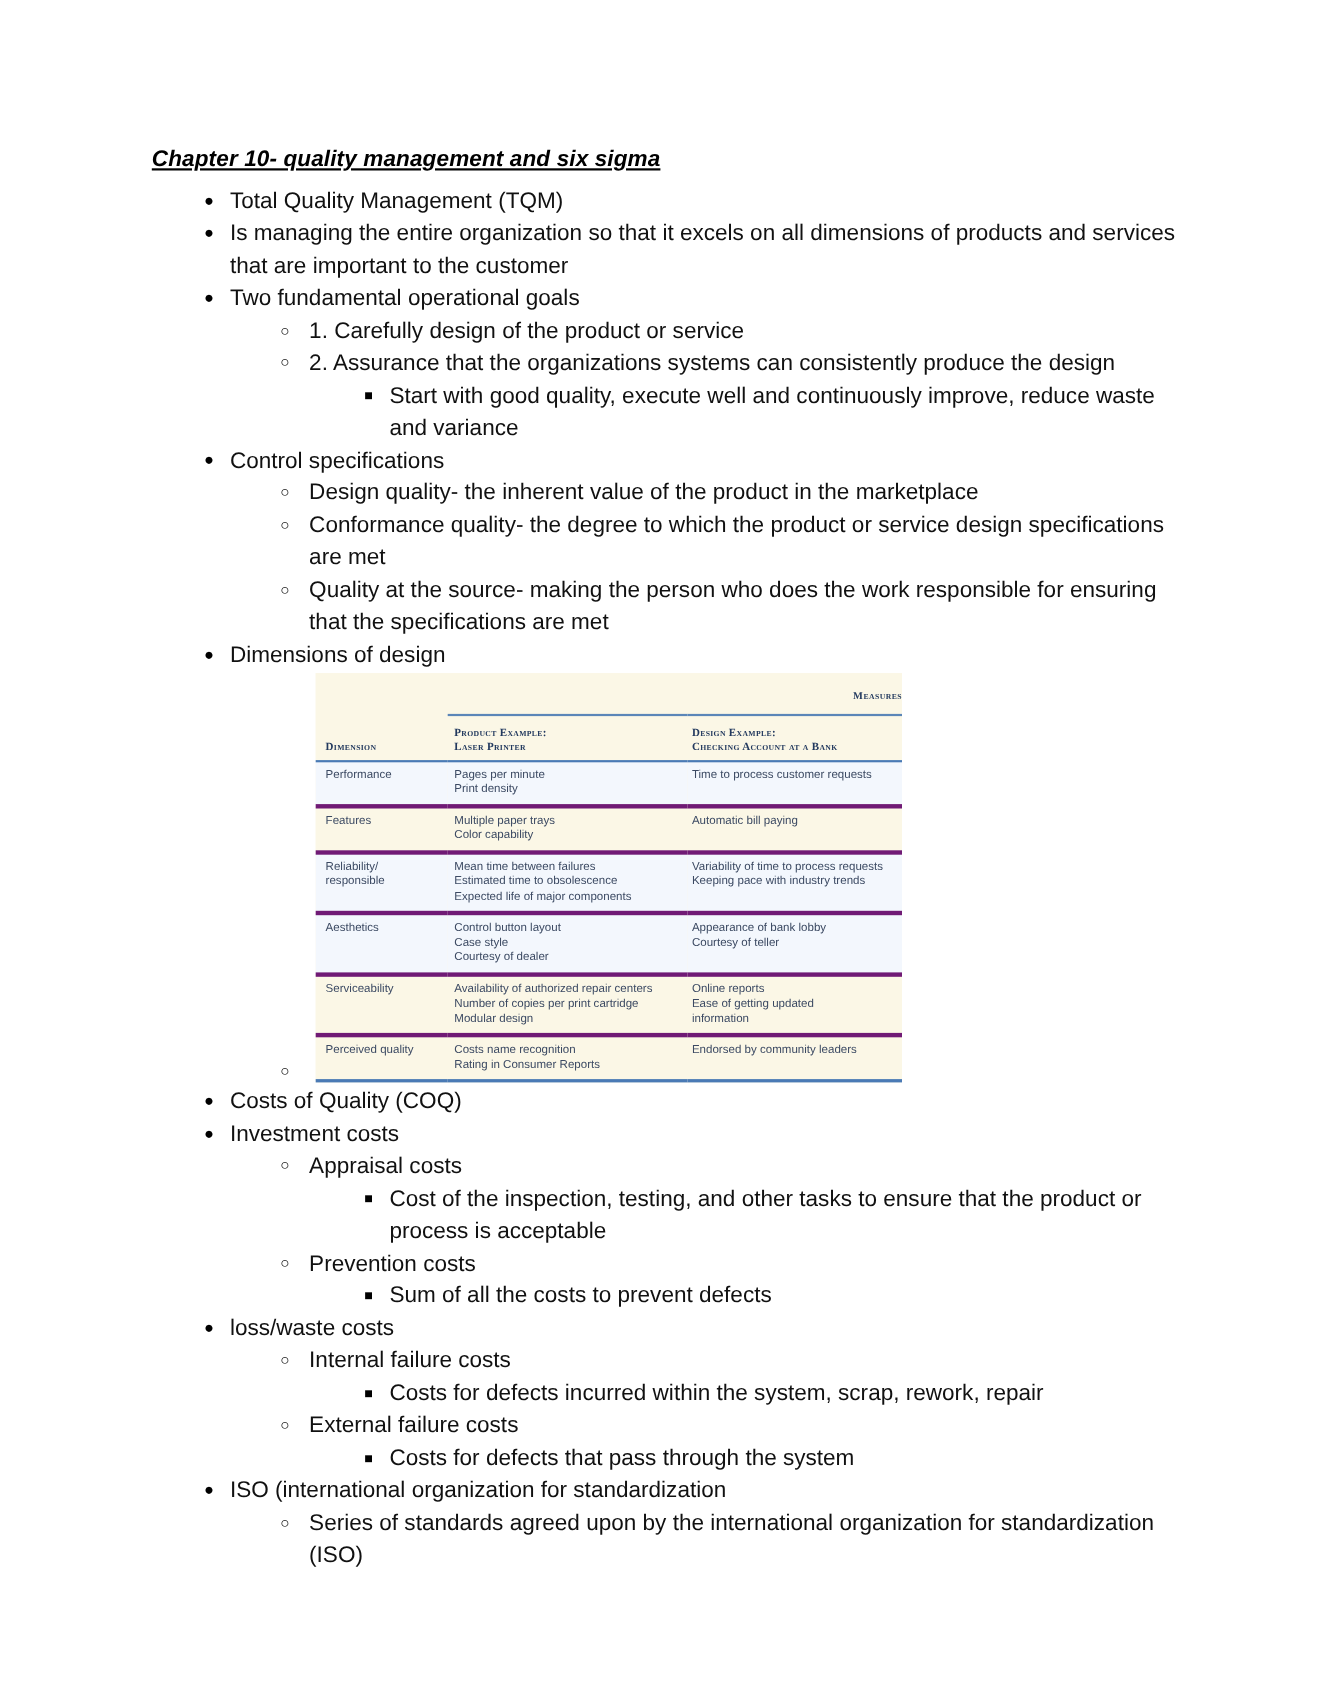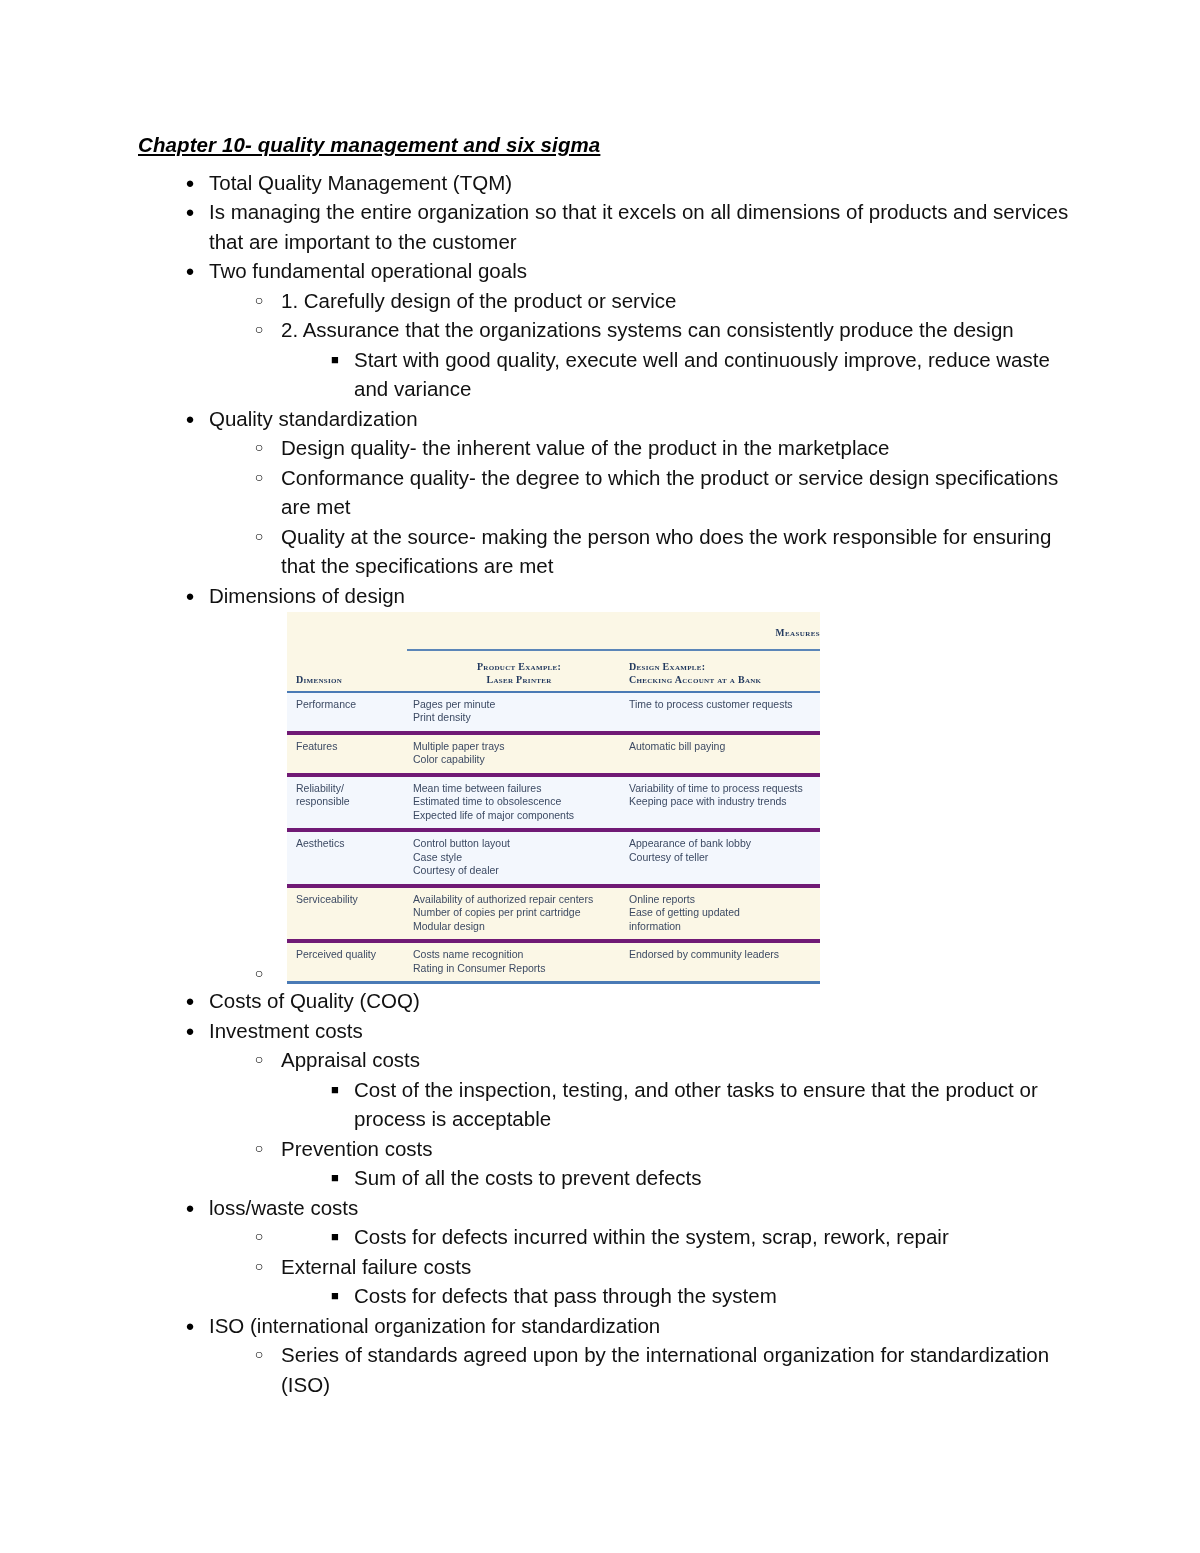--- a/index.html
+++ b/index.html
@@ -160,21 +160,21 @@
   }
   .head-row td.c-dim {
     vertical-align: bottom;
     padding-left: 9px !important;
   }
   .head-row td.c-prod,
   .head-row td.c-serv {
     vertical-align: bottom;
     padding-top: 9px !important;
   }
-  .head-row td.c-prod { padding-left: 6px !important; text-align: center; }
+  .head-row td.c-prod { padding-left: 6px !important; }
   .head-row td.c-serv { padding-left: 4px !important; }
 
   .body-row td {
     font-size: 10.5px;
     color: #3C4A63;
     line-height: 13.5px;
     padding-top: 5px !important;
     padding-bottom: 6px !important;
     border-bottom: 4px solid #701a75;
   }
@@ -224,21 +224,21 @@
                 <span class="bullet">■</span>
                 <span class="txt">Start with good quality, execute well and continuously improve, reduce waste and variance</span>
               </li>
             </ul>
           </li>
         </ul>
       </li>
 
       <li class="item">
         <span class="bullet">●</span>
-        <span class="txt">Quality standardization</span>
+        <span class="txt">Control specifications</span>
 
         <ul class="lvl2">
           <li class="item">
             <span class="bullet">○</span>
             <span class="txt">Design quality- the inherent value of the product in the marketplace</span>
           </li>
           <li class="item">
             <span class="bullet">○</span>
             <span class="txt">Conformance quality- the degree to which the product or service design specifications are met</span>
           </li>
@@ -410,20 +410,21 @@
         </ul>
       </li>
 
       <li class="item">
         <span class="bullet">●</span>
         <span class="txt">loss/waste costs</span>
 
         <ul class="lvl2">
           <li class="item">
             <span class="bullet">○</span>
+            <span class="txt">Internal failure costs</span>
 
             <ul class="lvl3">
               <li class="item">
                 <span class="bullet">■</span>
                 <span class="txt">Costs for defects incurred within the system, scrap, rework, repair</span>
               </li>
             </ul>
           </li>
           <li class="item">
             <span class="bullet">○</span>

